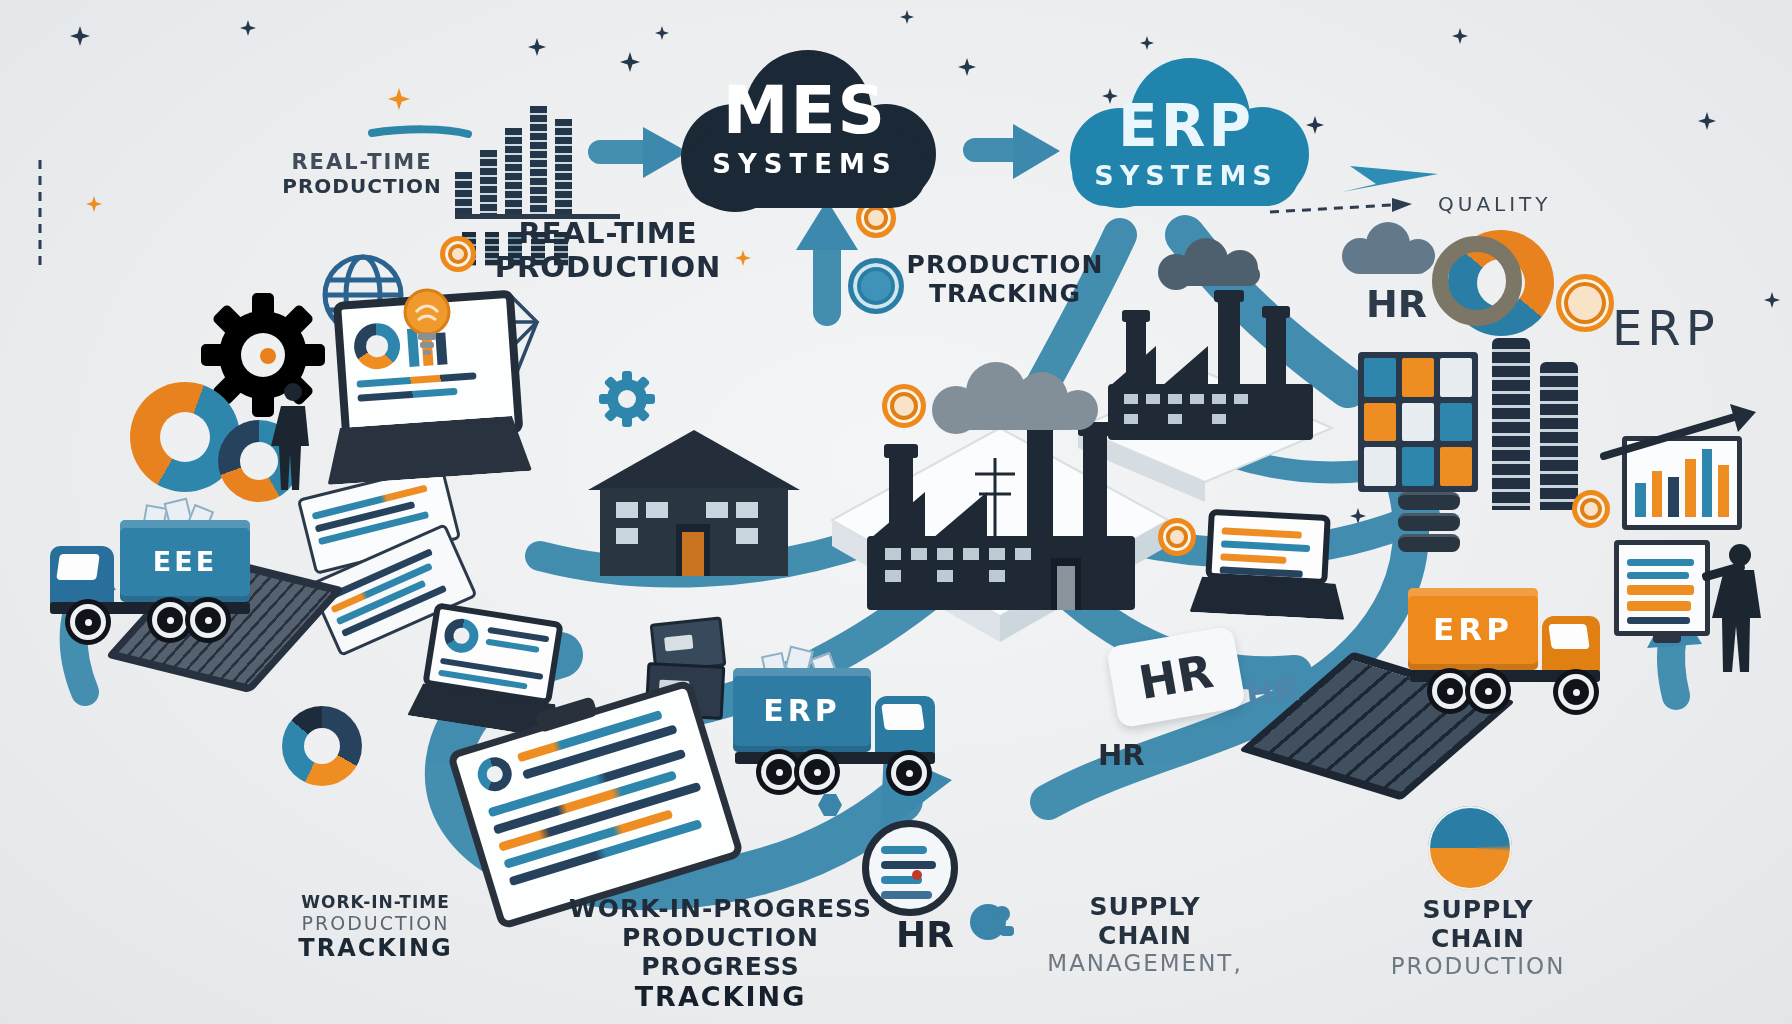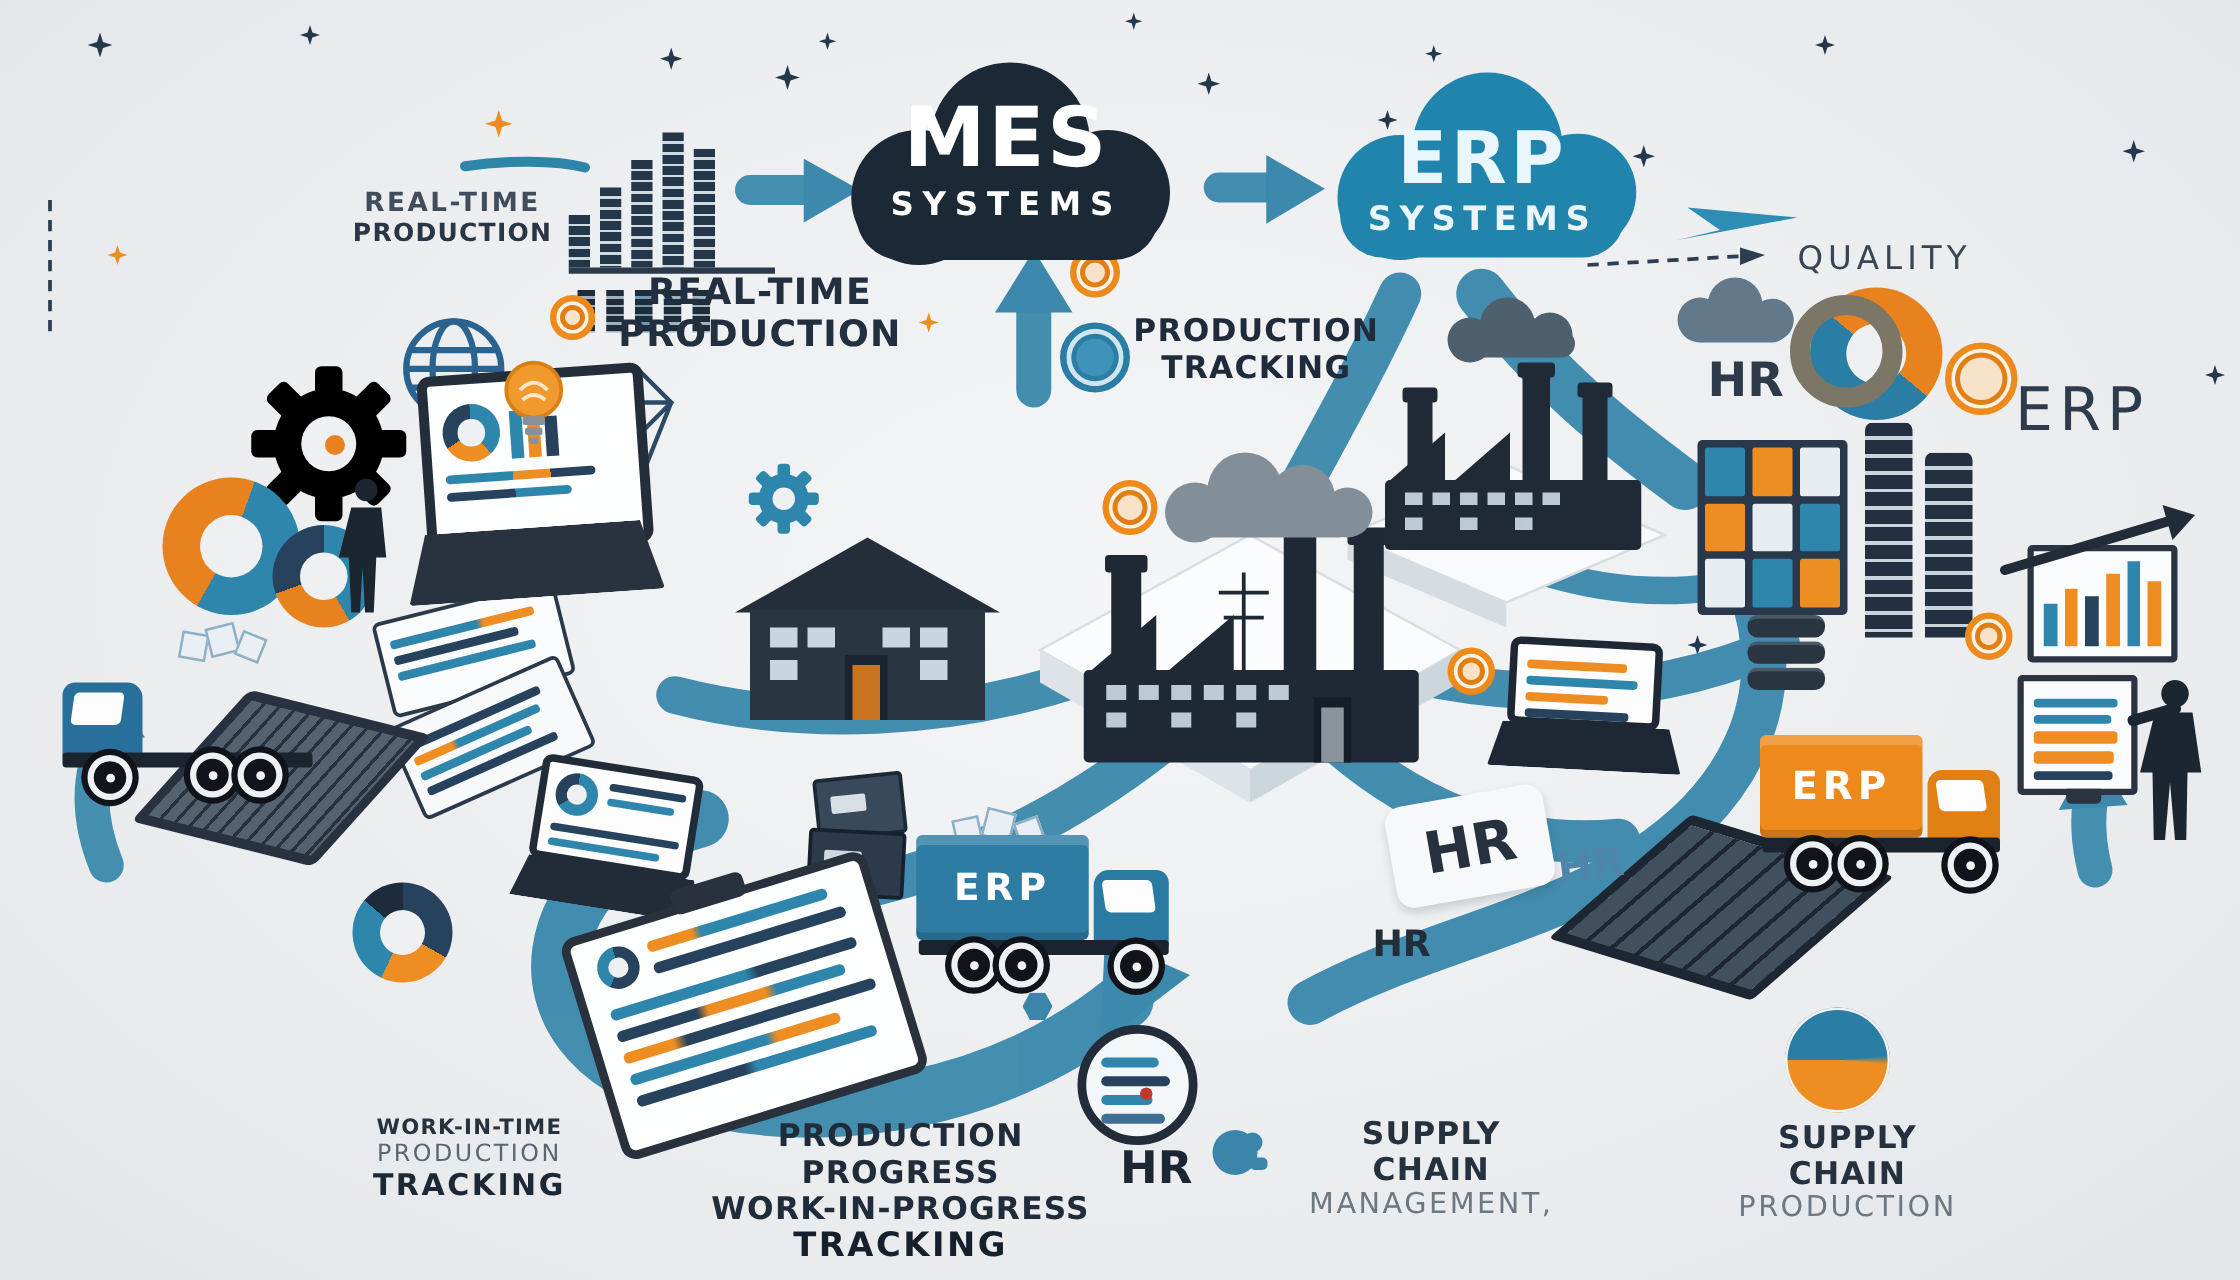--- a/index.html
+++ b/index.html
@@ -7,21 +7,21 @@
     background:radial-gradient(ellipse at 50% 45%, #f4f5f6 0%, #ebedef 60%, #e3e6e9 100%);
     font-family:"DejaVu Sans","Liberation Sans",sans-serif;}
   .c{position:absolute}
   svg{display:block;overflow:visible}
   
   .t-center{text-align:center}
   .lbl-sm1{font-size:21px;font-weight:600;color:#414d5c;letter-spacing:2px}
   .lbl-sm2{font-size:20px;font-weight:800;color:#2a3644;letter-spacing:1px}
   .lbl-lg{font-size:29px;font-weight:800;color:#222f3f;letter-spacing:1px}
   .lbl-pt{font-size:25px;font-weight:800;color:#1f2b3a;letter-spacing:1px}
-  .quality{font-size:26px;font-weight:500;color:#3a4553;letter-spacing:4px}
+  .quality{font-size:20px;font-weight:500;color:#3a4553;letter-spacing:4px}
   .hr-top{font-size:38px;font-weight:600;color:#2c3razor;color:#2c3a49}
   .erp-right{font-size:48px;font-weight:500;color:#2e3b4a;letter-spacing:5px}
   .hr-bold{font-size:46px;font-weight:800;color:#27313e}
   .hr-blue{font-size:33px;font-weight:600;color:#4f85ab}
   .hr-small{font-size:29px;font-weight:600;color:#222d3a}
   .hr-bottom{font-size:36px;font-weight:600;color:#1d2733}
   .b1{font-size:17px;font-weight:800;color:#27323f;letter-spacing:1px}
   .b2{font-size:19px;font-weight:500;color:#5b6673;letter-spacing:2px}
   .b3{font-size:24px;font-weight:800;color:#1d2835;letter-spacing:2px}
   .w1{font-size:25px;font-weight:600;color:#202c3a;letter-spacing:1px}
@@ -161,22 +161,22 @@
   <div class="c hr-blue" style="left:1246px;top:672px;transform:rotate(-7deg);z-index:5">HR</div>
   <div class="c hr-small" style="left:1098px;top:738px;z-index:5">HR</div>
   <div class="c hr-bottom" style="left:896px;top:914px;z-index:5">HR</div>
 
   <div class="c t-center" style="left:268px;top:892px;width:215px;z-index:5">
     <div class="b1">WORK-IN-TIME</div>
     <div class="b2">PRODUCTION</div>
     <div class="b3">TRACKING</div>
   </div>
   <div class="c t-center" style="left:548px;top:894px;width:345px;z-index:5">
+    <div class="w1">WORK-IN-PROGRESS</div>
     <div class="w1">PRODUCTION PROGRESS</div>
-    <div class="w1">WORK-IN-PROGRESS</div>
     <div class="w3">TRACKING</div>
   </div>
   <div class="c t-center" style="left:1040px;top:892px;width:210px;z-index:5">
     <div class="s1">SUPPLY CHAIN</div>
     <div class="s2">MANAGEMENT,</div>
   </div>
   <div class="c t-center" style="left:1378px;top:895px;width:200px;z-index:5">
     <div class="s1">SUPPLY CHAIN</div>
     <div class="s2">PRODUCTION</div>
   </div>
@@ -413,20 +413,23 @@
       <div class="screenrow" style="background:#ee8d21;width:70%"></div>
       <div class="screenrow" style="background:#27425d;width:88%"></div>
     </div>
     <div style="position:absolute;left:0;top:68px;width:155px;height:36px;background:#1e2834;clip-path:polygon(7% 0,93% 0,100% 100%,0 100%);border-radius:3px"></div>
   </div>
 
   <div class="truck" style="left:48px;top:498px;width:205px;height:138px;z-index:3">
     <div class="cube" style="left:96px;top:8px;width:18px;height:18px;transform:rotate(10deg)"></div>
     <div class="cube" style="left:118px;top:2px;width:20px;height:20px;transform:rotate(-14deg)"></div>
     <div class="cube" style="left:142px;top:9px;width:17px;height:17px;transform:rotate(22deg)"></div>
+    <div class="tbox" style="left:72px;top:22px;width:130px;height:82px;background:#2f81a8;font-size:27px;letter-spacing:3px">
+      <span>EEE</span>
+    </div>
     <div class="tcab" style="left:2px;top:48px;width:64px;height:62px;background:#28709b"></div>
     <div class="twin" style="left:10px;top:56px;width:40px;height:26px;transform:skewX(-8deg)"></div>
     <div class="tchas" style="left:2px;top:104px;width:200px;height:12px"></div>
     <div class="wheel" style="left:22px;top:106px"></div>
     <div class="wheel" style="left:104px;top:104px"></div>
     <div class="wheel" style="left:142px;top:104px"></div>
   </div>
 
   <div class="truck" style="left:733px;top:652px;width:205px;height:130px;z-index:3">
     <div class="cube" style="left:30px;top:2px;width:18px;height:18px;transform:rotate(-12deg)"></div>

